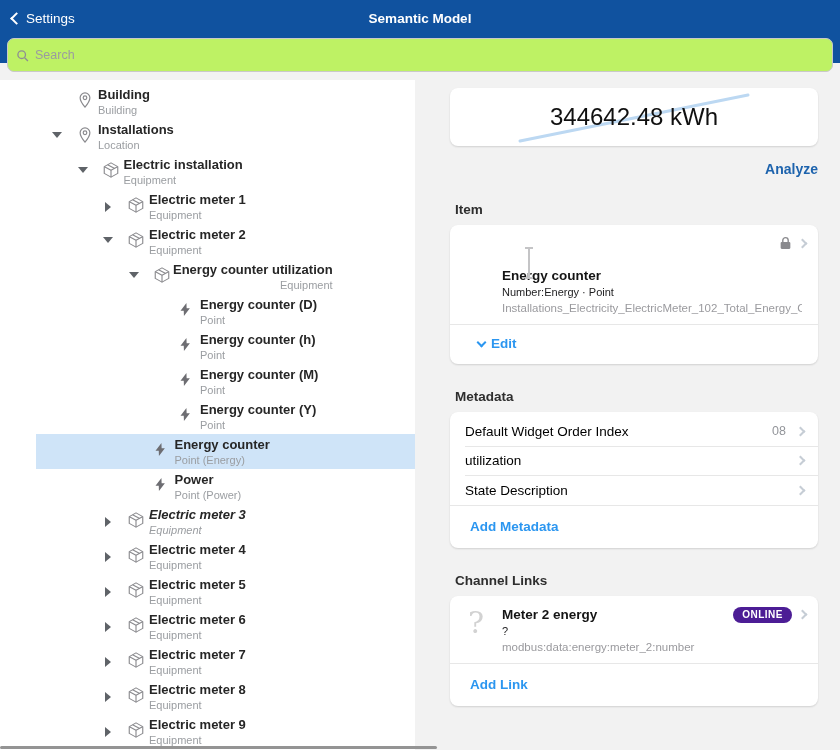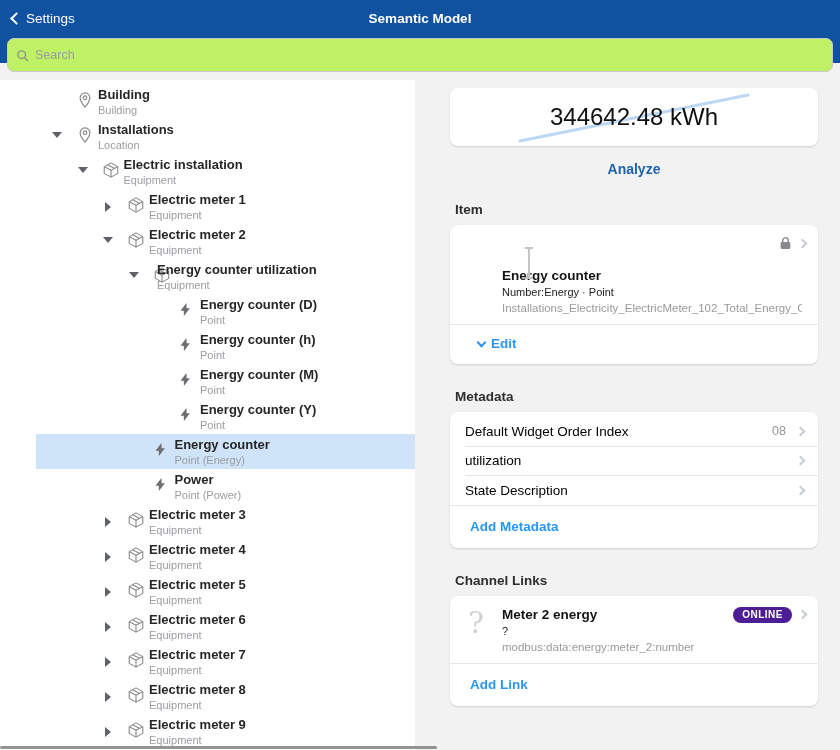--- a/index.html
+++ b/index.html
@@ -70,21 +70,21 @@
   .card {
     background:#fff; border-radius:8px;
     box-shadow:0 1px 2px rgba(0,0,0,0.14);
   }
   .state-card { position:relative; height:58px; overflow:hidden; }
   .spark { position:absolute; left:0; top:0; width:100%; height:100%; }
   .state-value {
     position:relative; text-align:center; line-height:58px;
     font-size:24px; color:#101010;
   }
-  .analyze { margin-top:15px; text-align:center; font-size:14px; font-weight:600; color:#1d63ad; cursor:pointer; }
+  .analyze { margin-top:15px; text-align:right; font-size:14px; font-weight:600; color:#1d63ad; cursor:pointer; }
 
   .section-header { margin:25px 0 8px 5px; font-size:13.5px; font-weight:bold; color:#2e2e2e; }
 
   .media-row { position:relative; padding:10px 60px 8px 52px; }
   .media-icon { position:absolute; left:18px; top:12px; }
   .media-title { font-size:13.5px; font-weight:bold; color:#141414; line-height:17px; white-space:nowrap; }
   .media-sub { font-size:11px; color:#1d1d1f; line-height:17px; white-space:nowrap; }
   .media-footer { font-size:11.5px; color:#9a9a9e; line-height:15px; white-space:nowrap; overflow:hidden; margin-right:-44px; }
   .row-right { position:absolute; right:12px; top:11px; display:flex; align-items:center; gap:7px; }
   .chev { width:7px; height:7px; border-right:2px solid #c6cdd5; border-top:2px solid #c6cdd5; transform:rotate(45deg); }
@@ -195,21 +195,21 @@
     </span>
   </div>
         <div class="tree-row">
     <span class="caret expanded" style="left: 92.5px;"></span>
     <span class="tree-icon" style="left: 116.5px;"><svg width="18" height="18" viewBox="0 0 24 24" fill="none" stroke="#8a8a8e" stroke-width="1.5" stroke-linejoin="round">
               <path d="M21 16.5v-9L12 2.5l-9 5v9l9 5 9-5z"></path>
               <path d="M3.3 7.8L12 12.4l8.7-4.6"></path>
               <path d="M12 21.8v-9.4"></path>
               <path d="M7.5 5L16.3 9.7"></path>
             </svg></span>
-    <span class="tree-text" style="left: 121px;">
+    <span class="tree-text" style="left: 137px; text-align: right;">
       <div class="tree-title">Energy counter utilization</div>
       <div class="tree-sub">Equipment</div>
     </span>
   </div>
         <div class="tree-row">
 
     <span class="tree-icon" style="left: 142px;"><svg width="15" height="17" viewBox="0 0 24 24">
               <path d="M13.5 1.5L4 14h5.2L9.5 22.5 19 10h-5.2l-0.3-8.5z" fill="#6d6d72"></path>
             </svg></span>
     <span class="tree-text" style="left: 164px;">
@@ -268,21 +268,21 @@
     </span>
   </div>
         <div class="tree-row">
     <span class="caret collapsed" style="left: 69px;"></span>
     <span class="tree-icon" style="left: 91px;"><svg width="18" height="18" viewBox="0 0 24 24" fill="none" stroke="#8a8a8e" stroke-width="1.5" stroke-linejoin="round">
               <path d="M21 16.5v-9L12 2.5l-9 5v9l9 5 9-5z"></path>
               <path d="M3.3 7.8L12 12.4l8.7-4.6"></path>
               <path d="M12 21.8v-9.4"></path>
               <path d="M7.5 5L16.3 9.7"></path>
             </svg></span>
-    <span class="tree-text" style="left: 113px;">
+    <span class="tree-text" style="left: 113px; font-style: italic;">
       <div class="tree-title">Electric meter 3</div>
       <div class="tree-sub">Equipment</div>
     </span>
   </div>
         <div class="tree-row">
     <span class="caret collapsed" style="left: 69px;"></span>
     <span class="tree-icon" style="left: 91px;"><svg width="18" height="18" viewBox="0 0 24 24" fill="none" stroke="#8a8a8e" stroke-width="1.5" stroke-linejoin="round">
               <path d="M21 16.5v-9L12 2.5l-9 5v9l9 5 9-5z"></path>
               <path d="M3.3 7.8L12 12.4l8.7-4.6"></path>
               <path d="M12 21.8v-9.4"></path>

